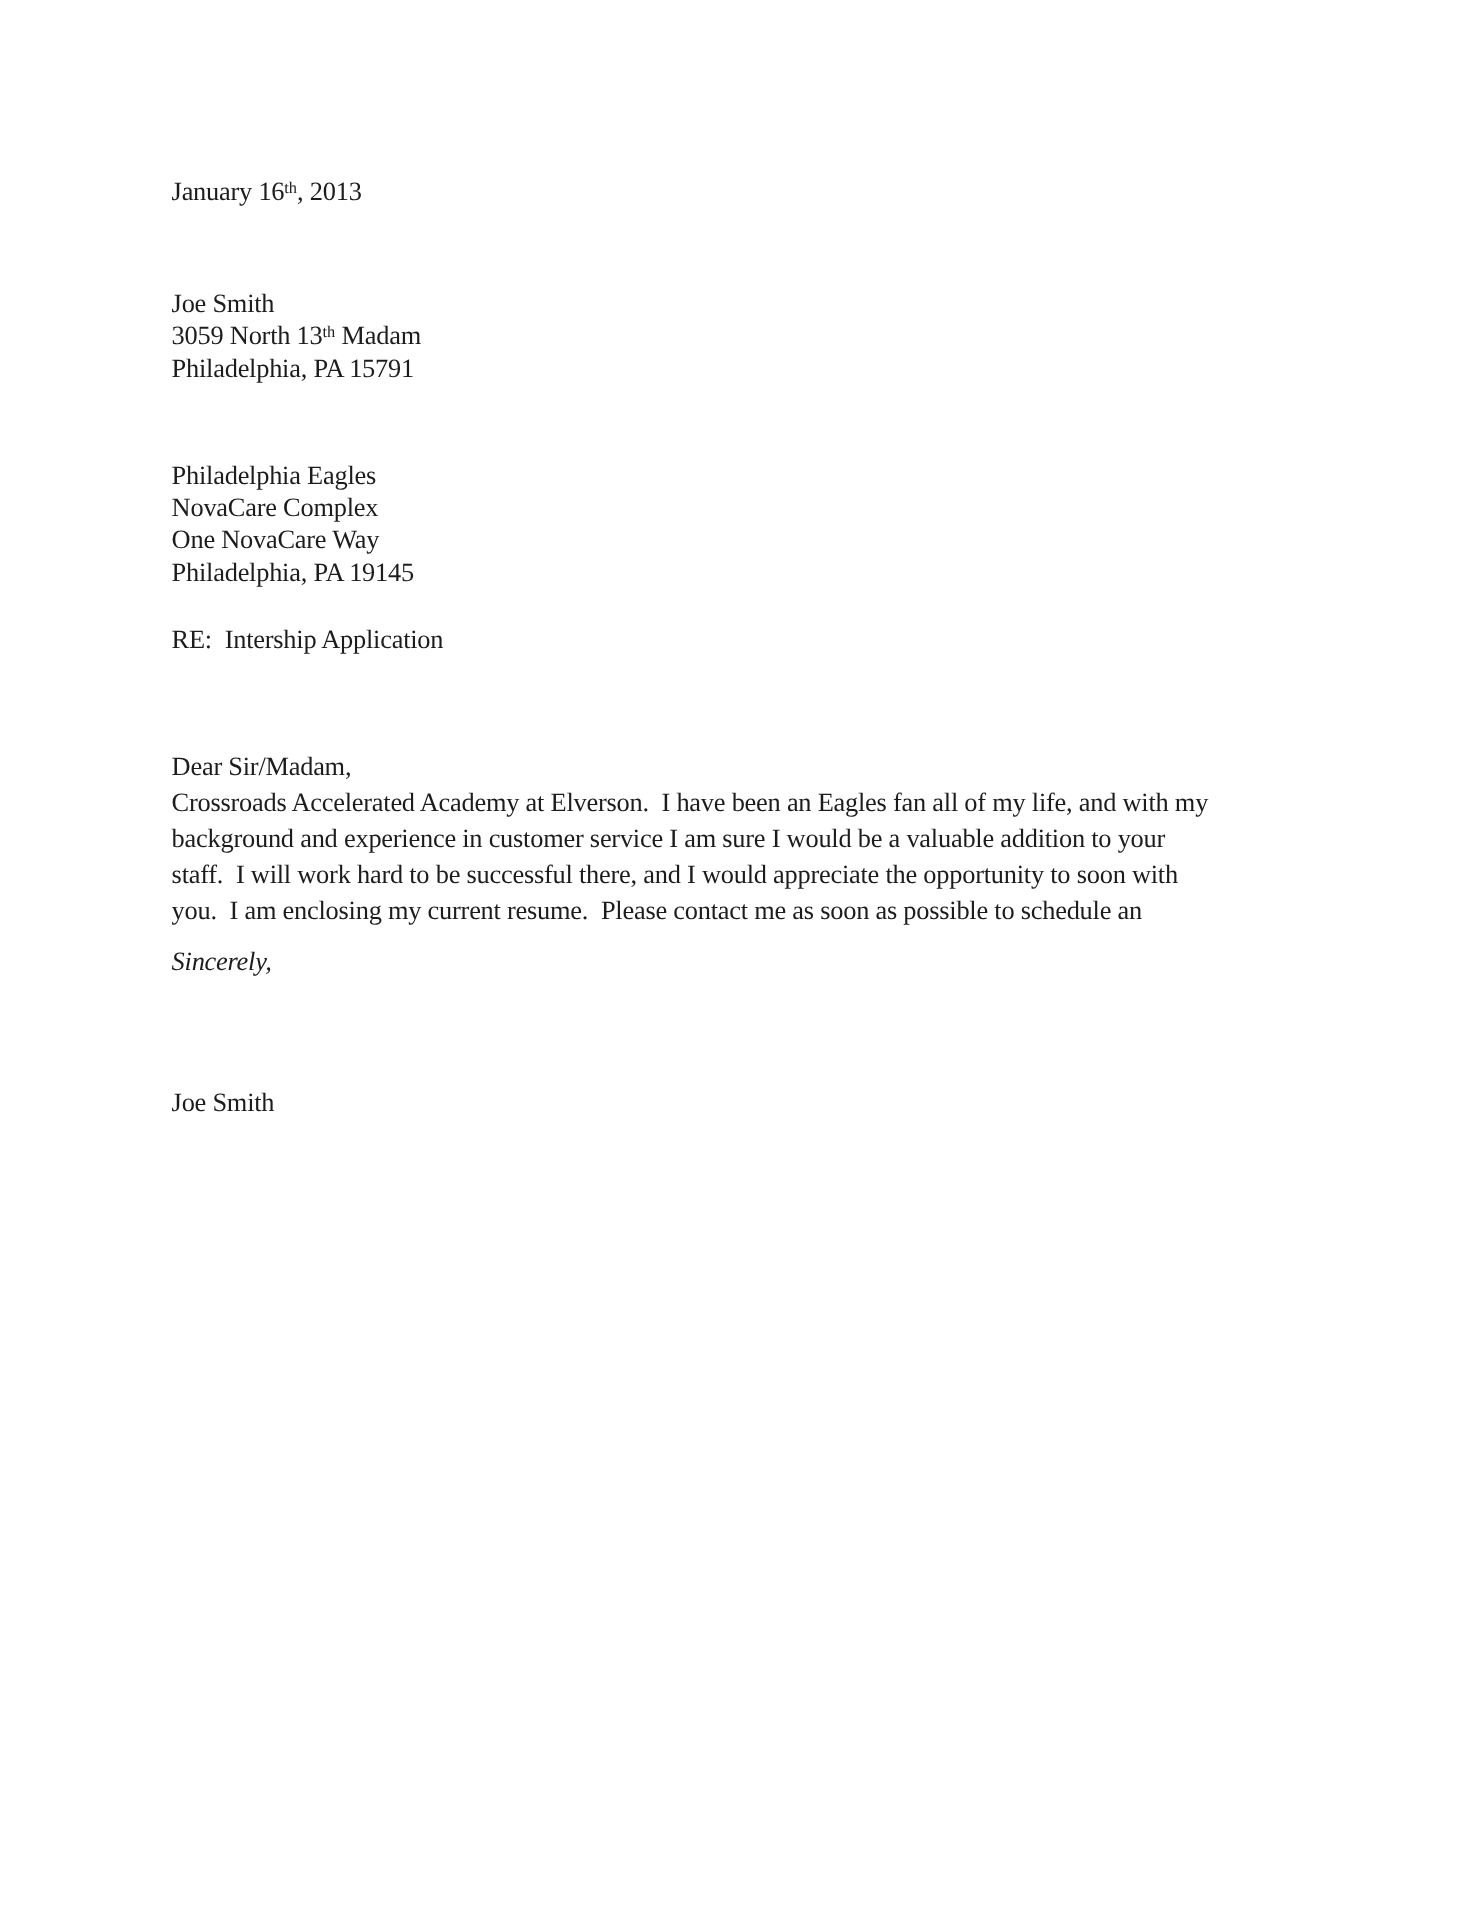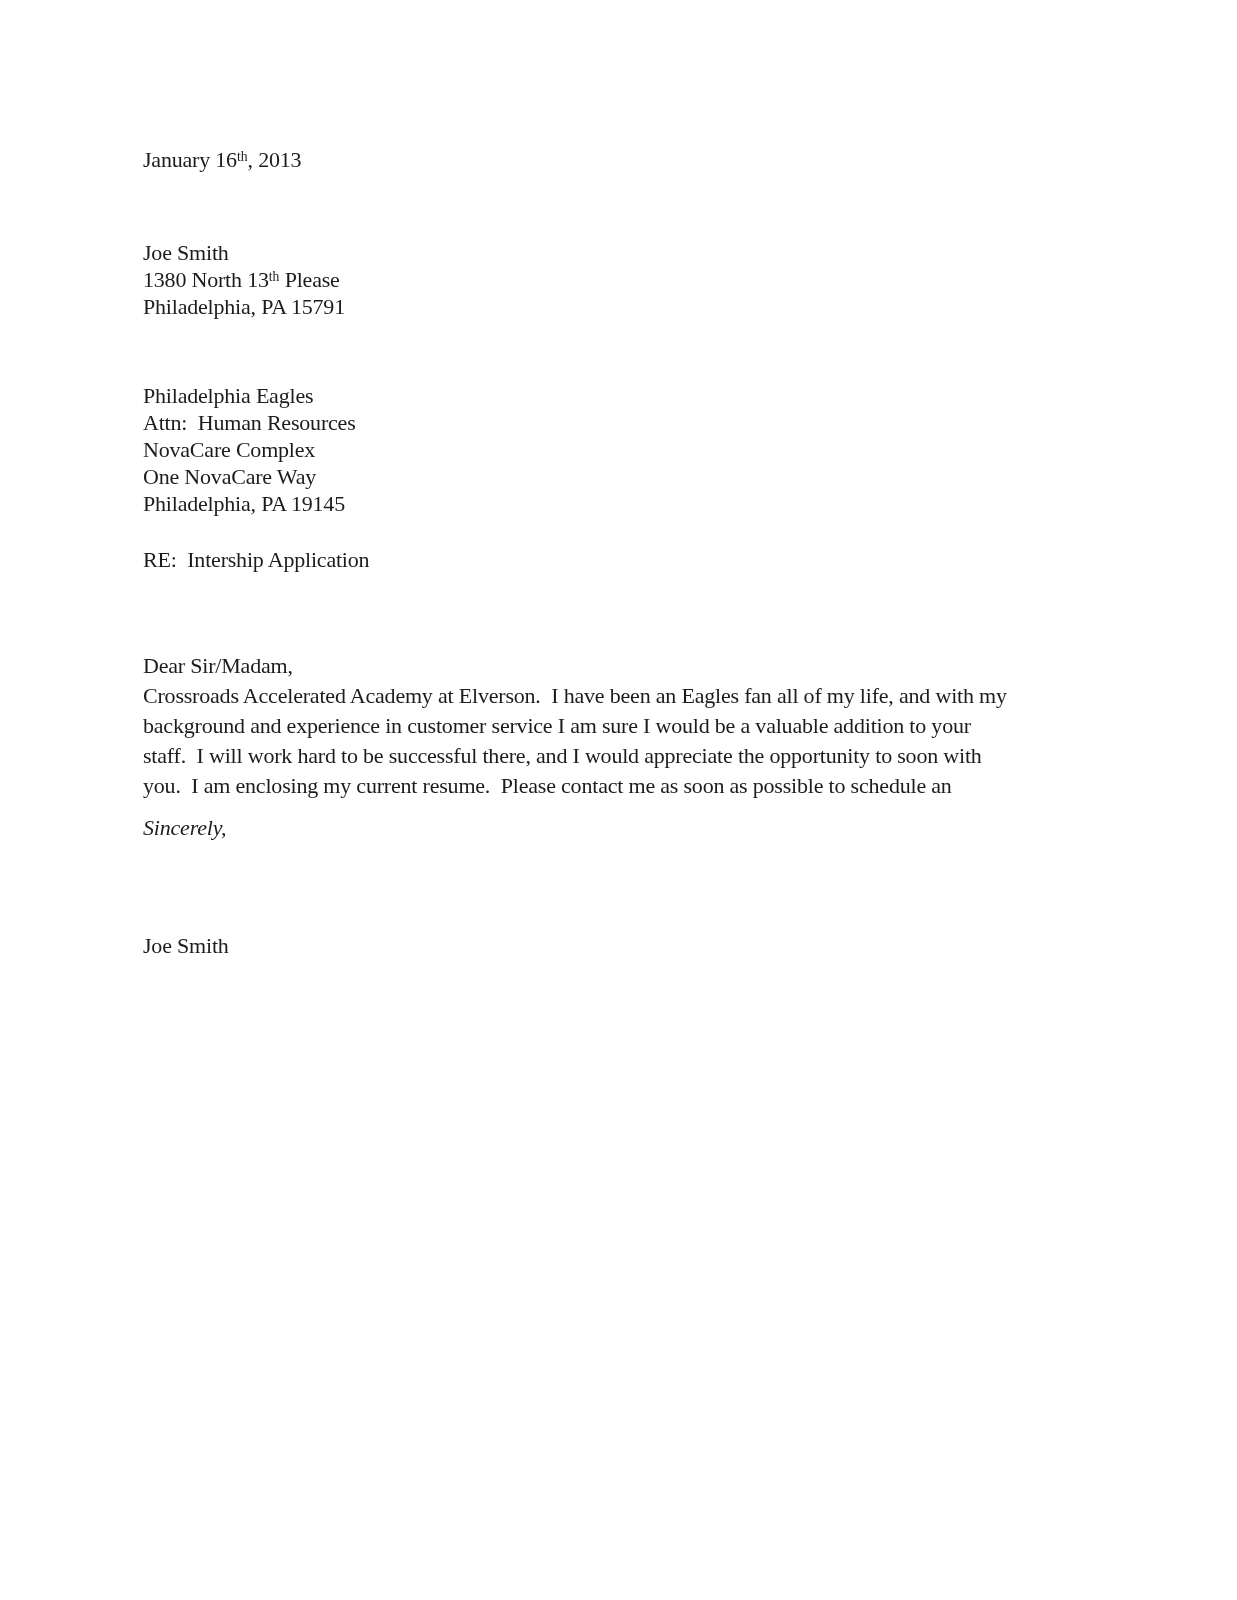--- a/index.html
+++ b/index.html
@@ -48,27 +48,26 @@
 <body>
 
 <div class="page">
 
   <div class="block date-block">
     <div class="line"><span>January 16</span><sup class="ordinal">th</sup><span>, 2013</span></div>
   </div>
 
   <div class="block sender-block">
     <div class="line">Joe Smith</div>
-    <div class="line"><span>1380 North 13</span><sup class="ordinal">th</sup><span> Please</span></div>
+    <div class="line"><span>3059 North 13</span><sup class="ordinal">th</sup><span> Madam</span></div>
     <div class="line">Philadelphia, PA 15791</div>
   </div>
 
   <div class="block recipient-block">
     <div class="line">Philadelphia Eagles</div>
-    <div class="line">Attn:  Human Resources</div>
     <div class="line">NovaCare Complex</div>
     <div class="line">One NovaCare Way</div>
     <div class="line">Philadelphia, PA 19145</div>
   </div>
 
   <div class="block subject-block">
     <div class="line">RE:  Intership Application</div>
   </div>
 
   <div class="block salutation-block para">

